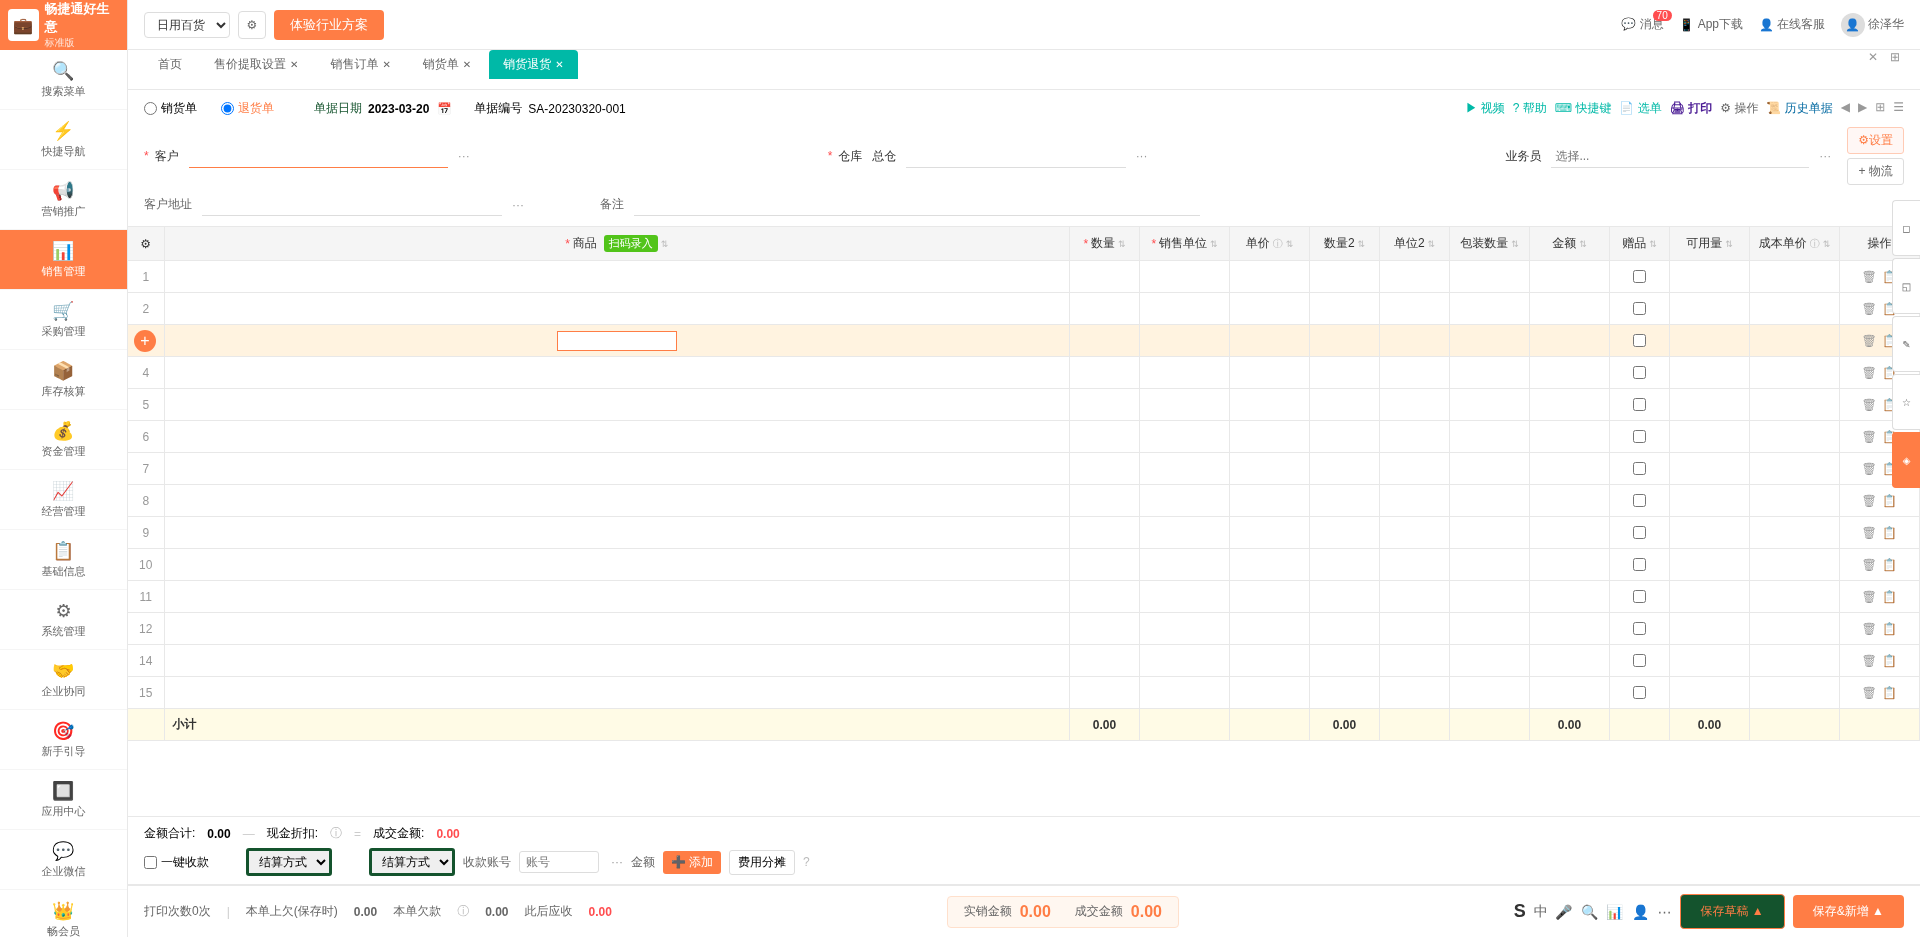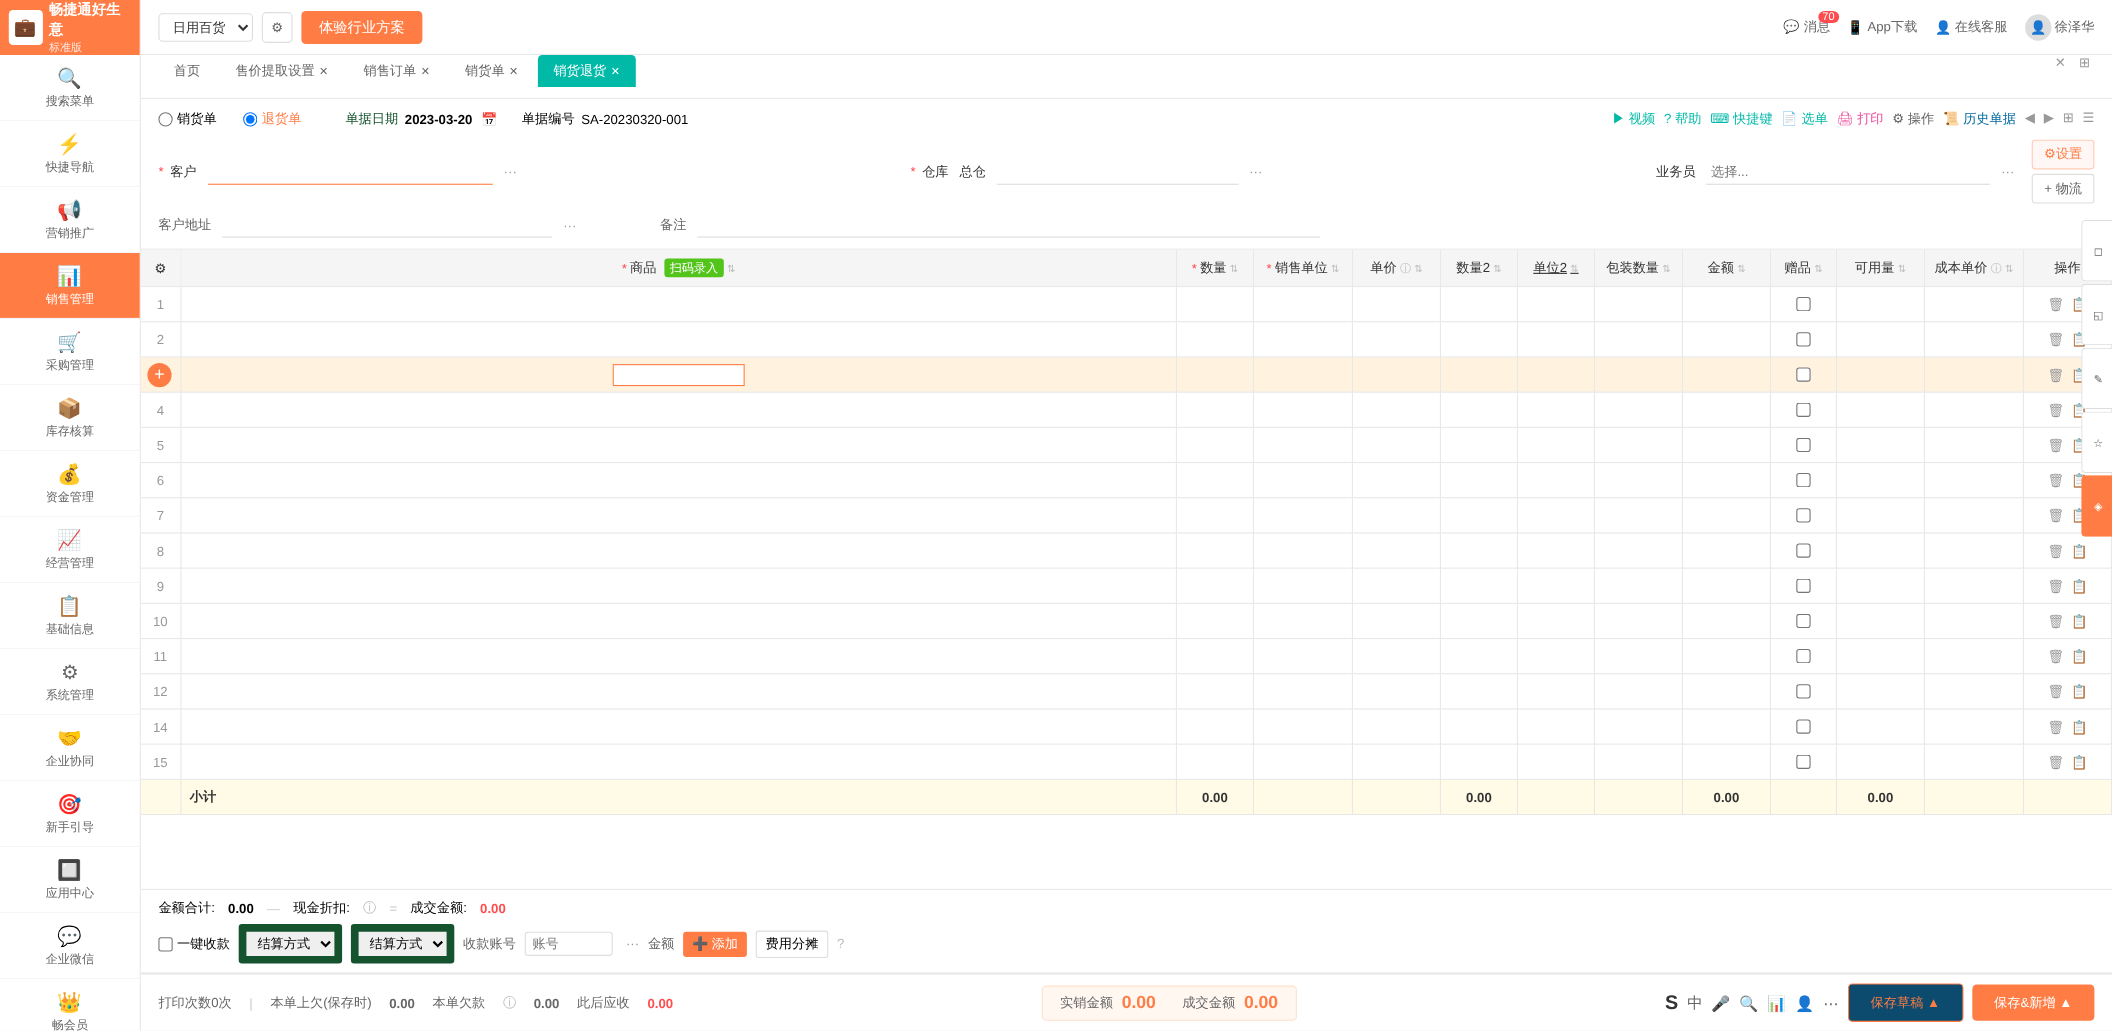--- a/index.html
+++ b/index.html
@@ -62,31 +62,31 @@
     .action-icon { color: #999; cursor: pointer; }
 
     
     .subtotal-row td { background: #fffbe6; font-weight: bold; color: #333; }
 
     
     .footer { background: #fff; border-top: 1px solid #e8e8e8; padding: 8px 16px; }
     .footer-row1 { display: flex; align-items: center; gap: 12px; margin-bottom: 6px; }
     .footer-row2 { display: flex; align-items: center; gap: 8px; }
     .footer-checkbox { display: flex; align-items: center; gap: 4px; }
-    .footer-select { border: 7px solid #14532d; border-radius: 3px; padding: 3px 6px; }
+    .footer-select { border: 3px solid #14532d; border-radius: 3px; padding: 3px 6px; margin-left: 29px; }
     .footer-input { border: 1px solid #ddd; border-radius: 3px; padding: 3px 6px; width: 80px; }
     .footer-add-btn { background: #ff7d45; color: #fff; border: none; border-radius: 3px; padding: 3px 8px; cursor: pointer; display: flex; align-items: center; gap: 3px; }
     .fenyou-btn { background: #fff; border: 1px solid #ddd; border-radius: 3px; padding: 3px 8px; cursor: pointer; }
 
     
     .bottombar { background: #fff; border-top: 2px solid #e8e8e8; padding: 8px 16px; display: flex; align-items: center; justify-content: space-between; }
     .bottombar-info { display: flex; align-items: center; gap: 16px; color: #666; }
     .bottombar-tools { display: flex; align-items: center; gap: 8px; }
     .bottombar-actions { display: flex; align-items: center; gap: 8px; }
-    .save-draft-btn { background: #0c4a6e; border: 1px solid #ff7d45; color: #ff7d45; border-radius: 4px; padding: 8px 20px; cursor: pointer; }
+    .save-draft-btn { background: #14532d; border: 1px solid #ff7d45; color: #ff7d45; border-radius: 4px; padding: 8px 20px; cursor: pointer; }
     .save-new-btn { background: #ff7d45; color: #fff; border: none; border-radius: 4px; padding: 8px 20px; cursor: pointer; }
 
     
     .quick-sidebar { position: fixed; right: 0; top: 200px; display: flex; flex-direction: column; gap: 2px; z-index: 100; }
     .quick-btn { width: 28px; height: 56px; background: #fff; border: 1px solid #ddd; border-right: none; border-radius: 4px 0 0 4px; display: flex; align-items: center; justify-content: center; cursor: pointer; color: #666; font-size: 10px; writing-mode: vertical-rl; text-orientation: mixed; }
     .quick-btn.orange { background: #ff7d45; color: #fff; border-color: #ff7d45; }
 
     .col-sort { color: #bbb; font-size: 9px; }
     .th-inner { display: flex; align-items: center; justify-content: center; gap: 3px; }
     .info-icon { color: #bbb; font-size: 10px; cursor: pointer; }
@@ -238,21 +238,21 @@
         <span style="font-weight:bold;">2023-03-20</span>
         <span class="form-calendar">📅</span>
         <span style="margin-left:16px;">单据编号</span>
         <span>SA-20230320-001</span>
       </div>
       <div style="margin-left:auto;display:flex;gap:8px;">
         <span style="color:#00b9a7;cursor:pointer;">▶ 视频</span>
         <span style="color:#00b9a7;cursor:pointer;">? 帮助</span>
         <span style="color:#00b9a7;cursor:pointer;">⌨ 快捷键</span>
         <span style="color:#00b9a7;cursor:pointer;">📄 选单</span>
-        <span style="color:#ec4899;cursor:pointer;">🖨 打印</span>
+        <span style="color:#4c1d95;cursor:pointer;font-weight:bold;">🖨 打印</span>
         <span style="color:#666;cursor:pointer;">⚙ 操作</span>
         <span style="color:#0369a1;cursor:pointer;">📜 历史单据</span>
         <span style="cursor:pointer;color:#999;">◀</span>
         <span style="cursor:pointer;color:#999;">▶</span>
         <span style="cursor:pointer;color:#999;">⊞</span>
         <span style="cursor:pointer;color:#999;">☰</span>
       </div>
     </div>
 
     <div class="form-field-row">
@@ -329,21 +329,21 @@
                   <span class="info-icon">ⓘ</span>
                   <span class="col-sort">⇅</span>
                 </div>
             </th>
             <th style="width:70px;">
               <div class="th-inner">
                   <span>数量2</span>
                   <span class="col-sort">⇅</span>
                 </div>
             </th>
-            <th style="width:70px;text-decoration:underline;">
+            <th style="width:70px;">
               <div class="th-inner">
                   <span>单位2</span>
                   <span class="col-sort">⇅</span>
                 </div>
             </th>
             <th style="width:80px;">
               <div class="th-inner">
                   <span>包装数量</span>
                   <span class="col-sort">⇅</span>
                 </div>

